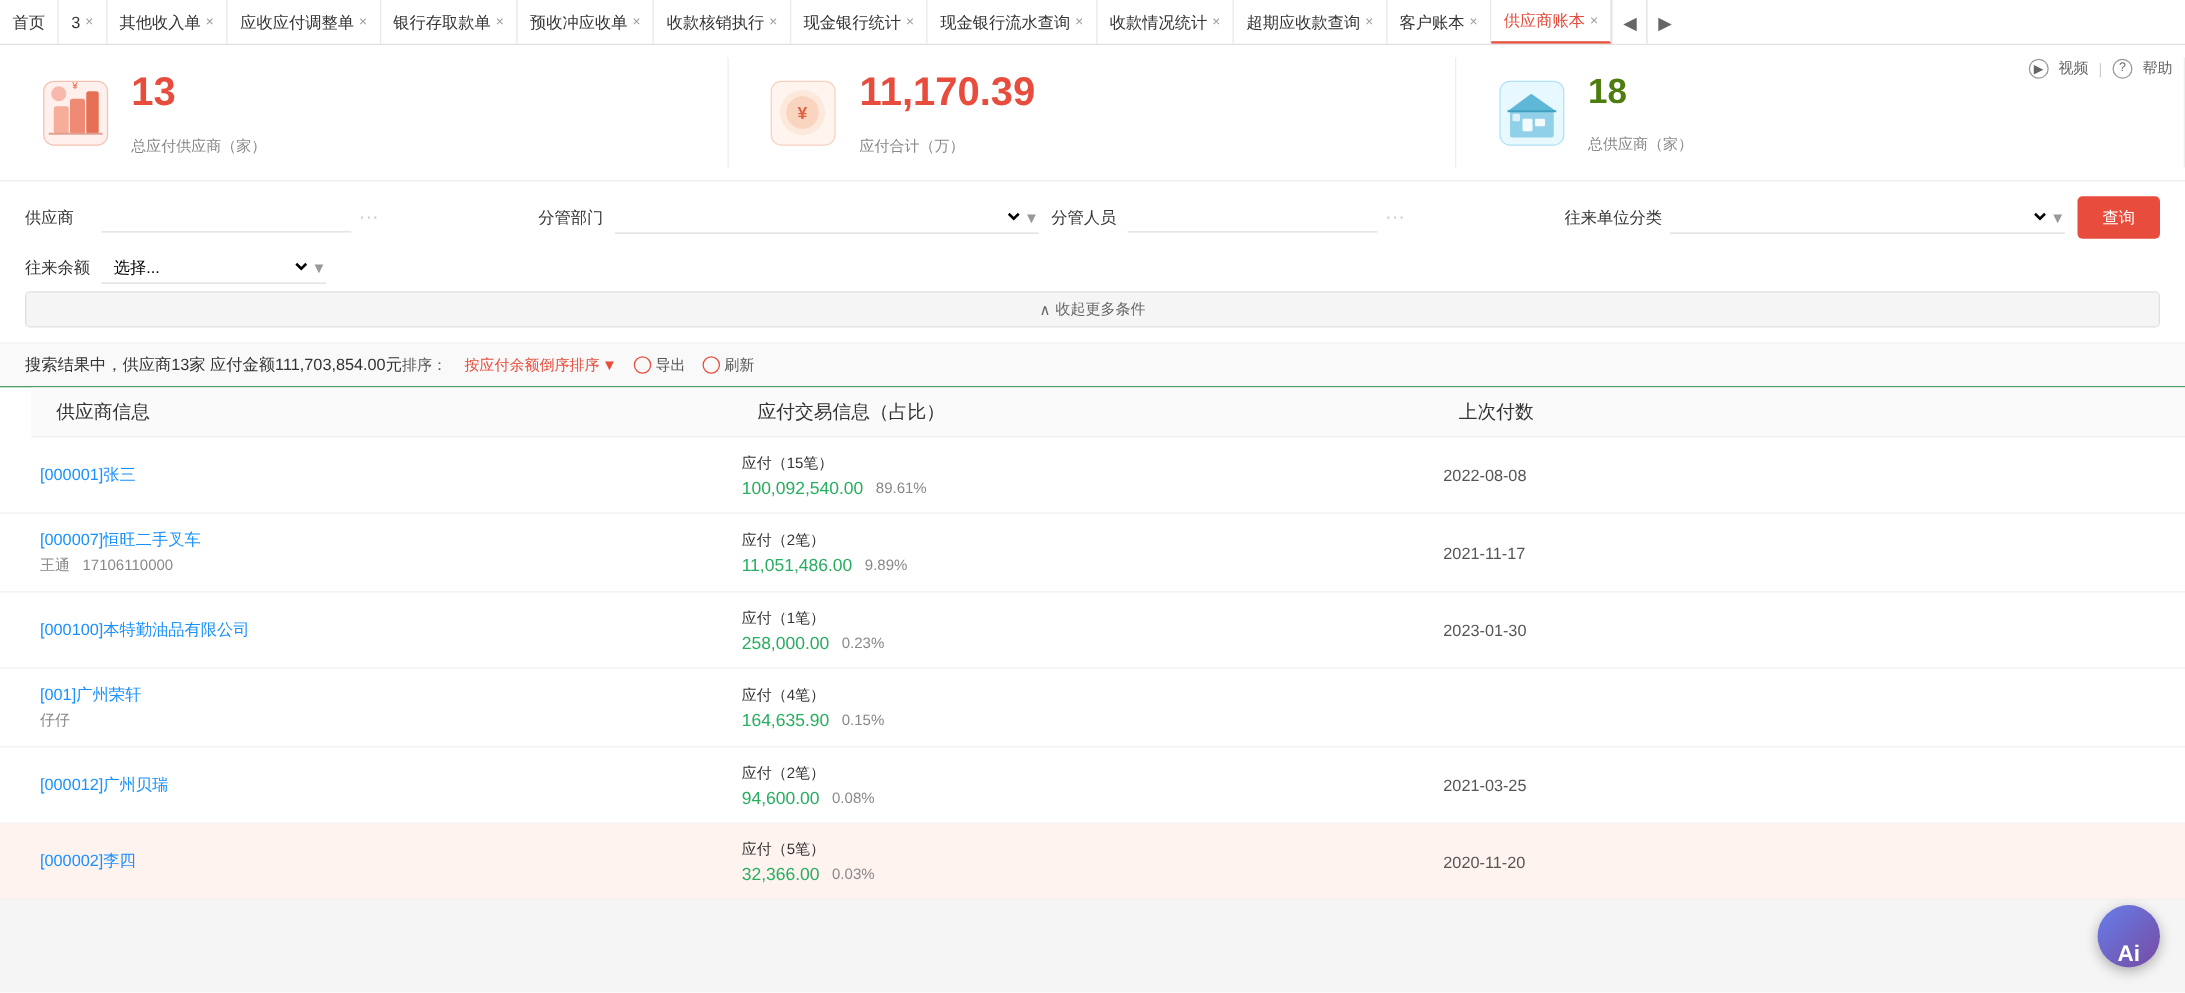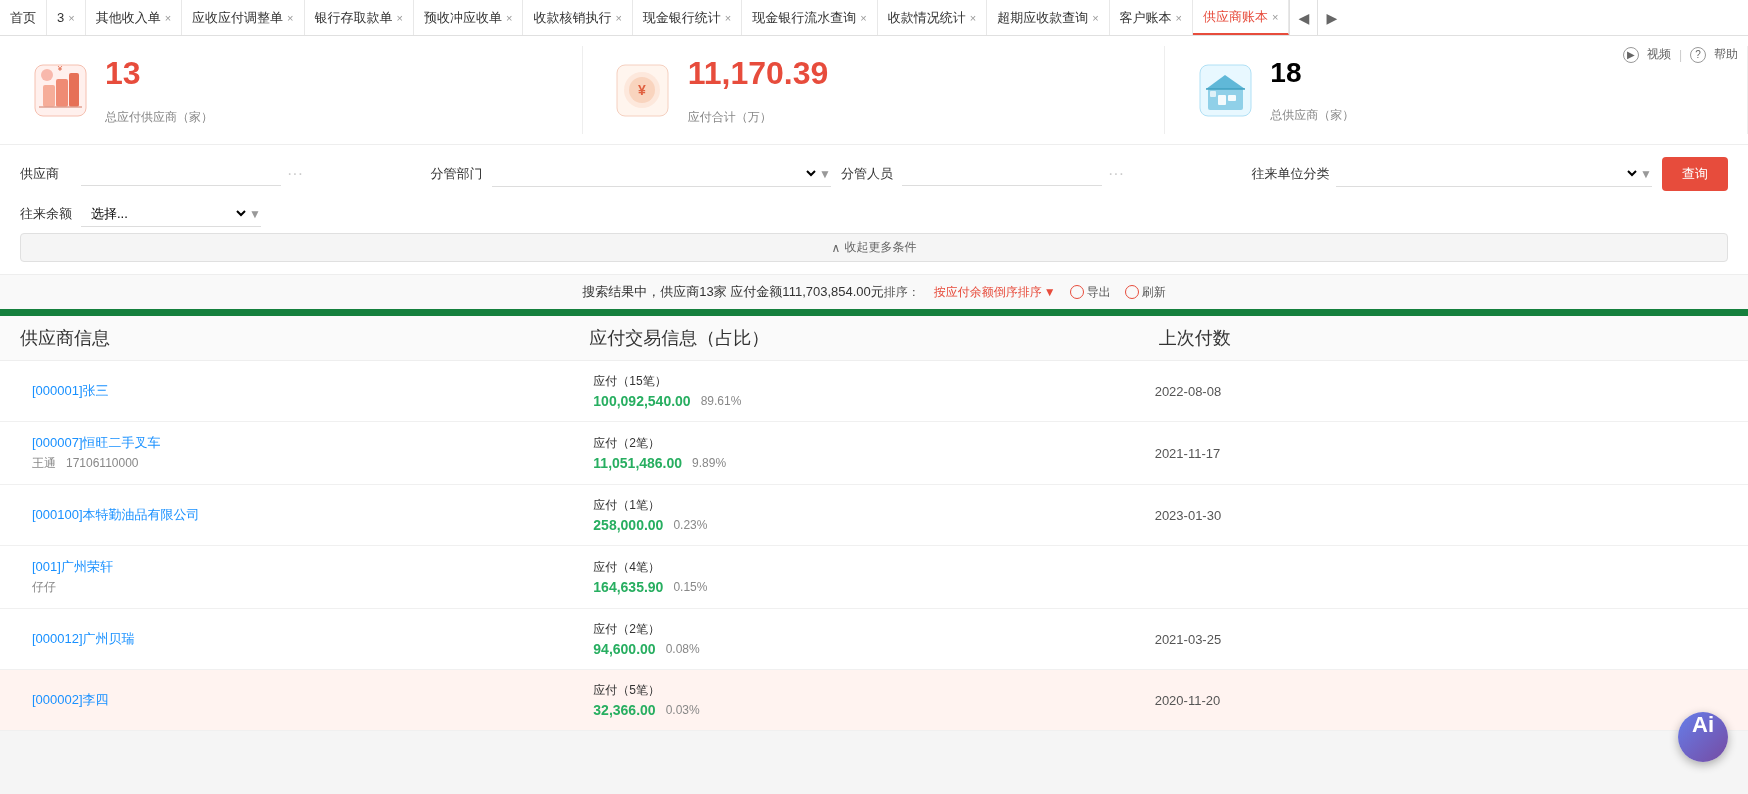--- a/index.html
+++ b/index.html
@@ -73,21 +73,21 @@
       flex-shrink: 0;
     }
     .stat-icon svg { width: 55px; height: 55px; }
     .stat-content { display: flex; flex-direction: column; }
     .stat-number {
       font-size: 32px;
       font-weight: bold;
       color: #e74c3c;
       line-height: 1.2;
     }
-    .stat-number.dark { color: #000000; font-size: 28px; }
+    .stat-number.dark { color: #4d7c0f; font-size: 28px; }
     .stat-label { font-size: 12px; color: #888; margin-top: 17px; }
     .top-right-links {
       position: absolute;
       right: 10px;
       top: 10px;
       display: flex;
       align-items: center;
       gap: 8px;
       font-size: 12px;
       color: #666;
@@ -171,24 +171,24 @@
       cursor: pointer;
       font-size: 12px;
       color: #666;
       gap: 4px;
     }
 
     
     .result-bar {
       display: flex;
       align-items: center;
-      justify-content: center;
+      justify-content: flex-start;
       padding: 8px 20px;
       background: #f9f9f9;
-      border-bottom: 7px solid #15803d;
+      border-bottom: 1px solid #15803d;
       font-size: 13px;
       color: #333;
     }
     .result-right {
       display: flex;
       align-items: center;
       gap: 14px;
       font-size: 12px;
       color: #555;
     }
@@ -218,24 +218,25 @@
     
     .table-container {
       background: #fff;
       margin: 0;
     }
     .table-header {
       display: grid;
       grid-template-columns: 1fr 1fr 1fr;
       padding: 10px 20px;
       border-bottom: 1px solid #eee;
-      font-size: 18px;
+      font-size: 15px;
       font-weight: 500;
       color: #333;
       background: #fafafa;
+      margin-left: 25px;
     }
     .table-row {
       display: grid;
       grid-template-columns: 1fr 1fr 1fr;
       padding: 12px 32px;
       border-bottom: 1px solid #f0f0f0;
       align-items: center;
       min-height: 60px;
     }
     .table-row.highlighted { background: #fff3f0; }
@@ -244,46 +245,46 @@
       cursor: pointer;
       text-decoration: none;
       font-size: 13px;
     }
     .supplier-contact { font-size: 12px; color: #888; margin-top: 3px; }
     .trans-info { display: flex; flex-direction: column; gap: 3px; }
     .trans-title { font-size: 12px; color: #333; }
     .trans-amount {
       font-size: 14px;
       color: #27ae60;
-      font-weight: 700;
+      font-weight: 400;
       cursor: pointer;
     }
     .trans-percent { font-size: 12px; color: #888; margin-left: 10px; }
     .trans-row { display: flex; align-items: center; gap: 0; }
     .last-payment { font-size: 13px; color: #555; }
 
     
     ::-webkit-scrollbar { width: 6px; height: 6px; }
     ::-webkit-scrollbar-track { background: #f1f1f1; }
     ::-webkit-scrollbar-thumb { background: #ccc; border-radius: 3px; }
 
     
     .ai-badge {
       position: fixed;
       right: 20px;
-      bottom: 32px;
+      bottom: 20px;
       background: linear-gradient(135deg, #667eea 0%, #764ba2 100%);
       color: white;
       width: 50px;
       height: 50px;
       border-radius: 50%;
       display: flex;
-      align-items: flex-start;
+      align-items: flex-end;
       justify-content: center;
-      font-size: 22px;
+      font-size: 18px;
       font-weight: bold;
       cursor: pointer;
       box-shadow: 0 3px 10px rgba(0,0,0,0.3);
     }
   </style>
 </head>
 <body>
 
 <div class="top-nav">
   <div class="nav-item">

